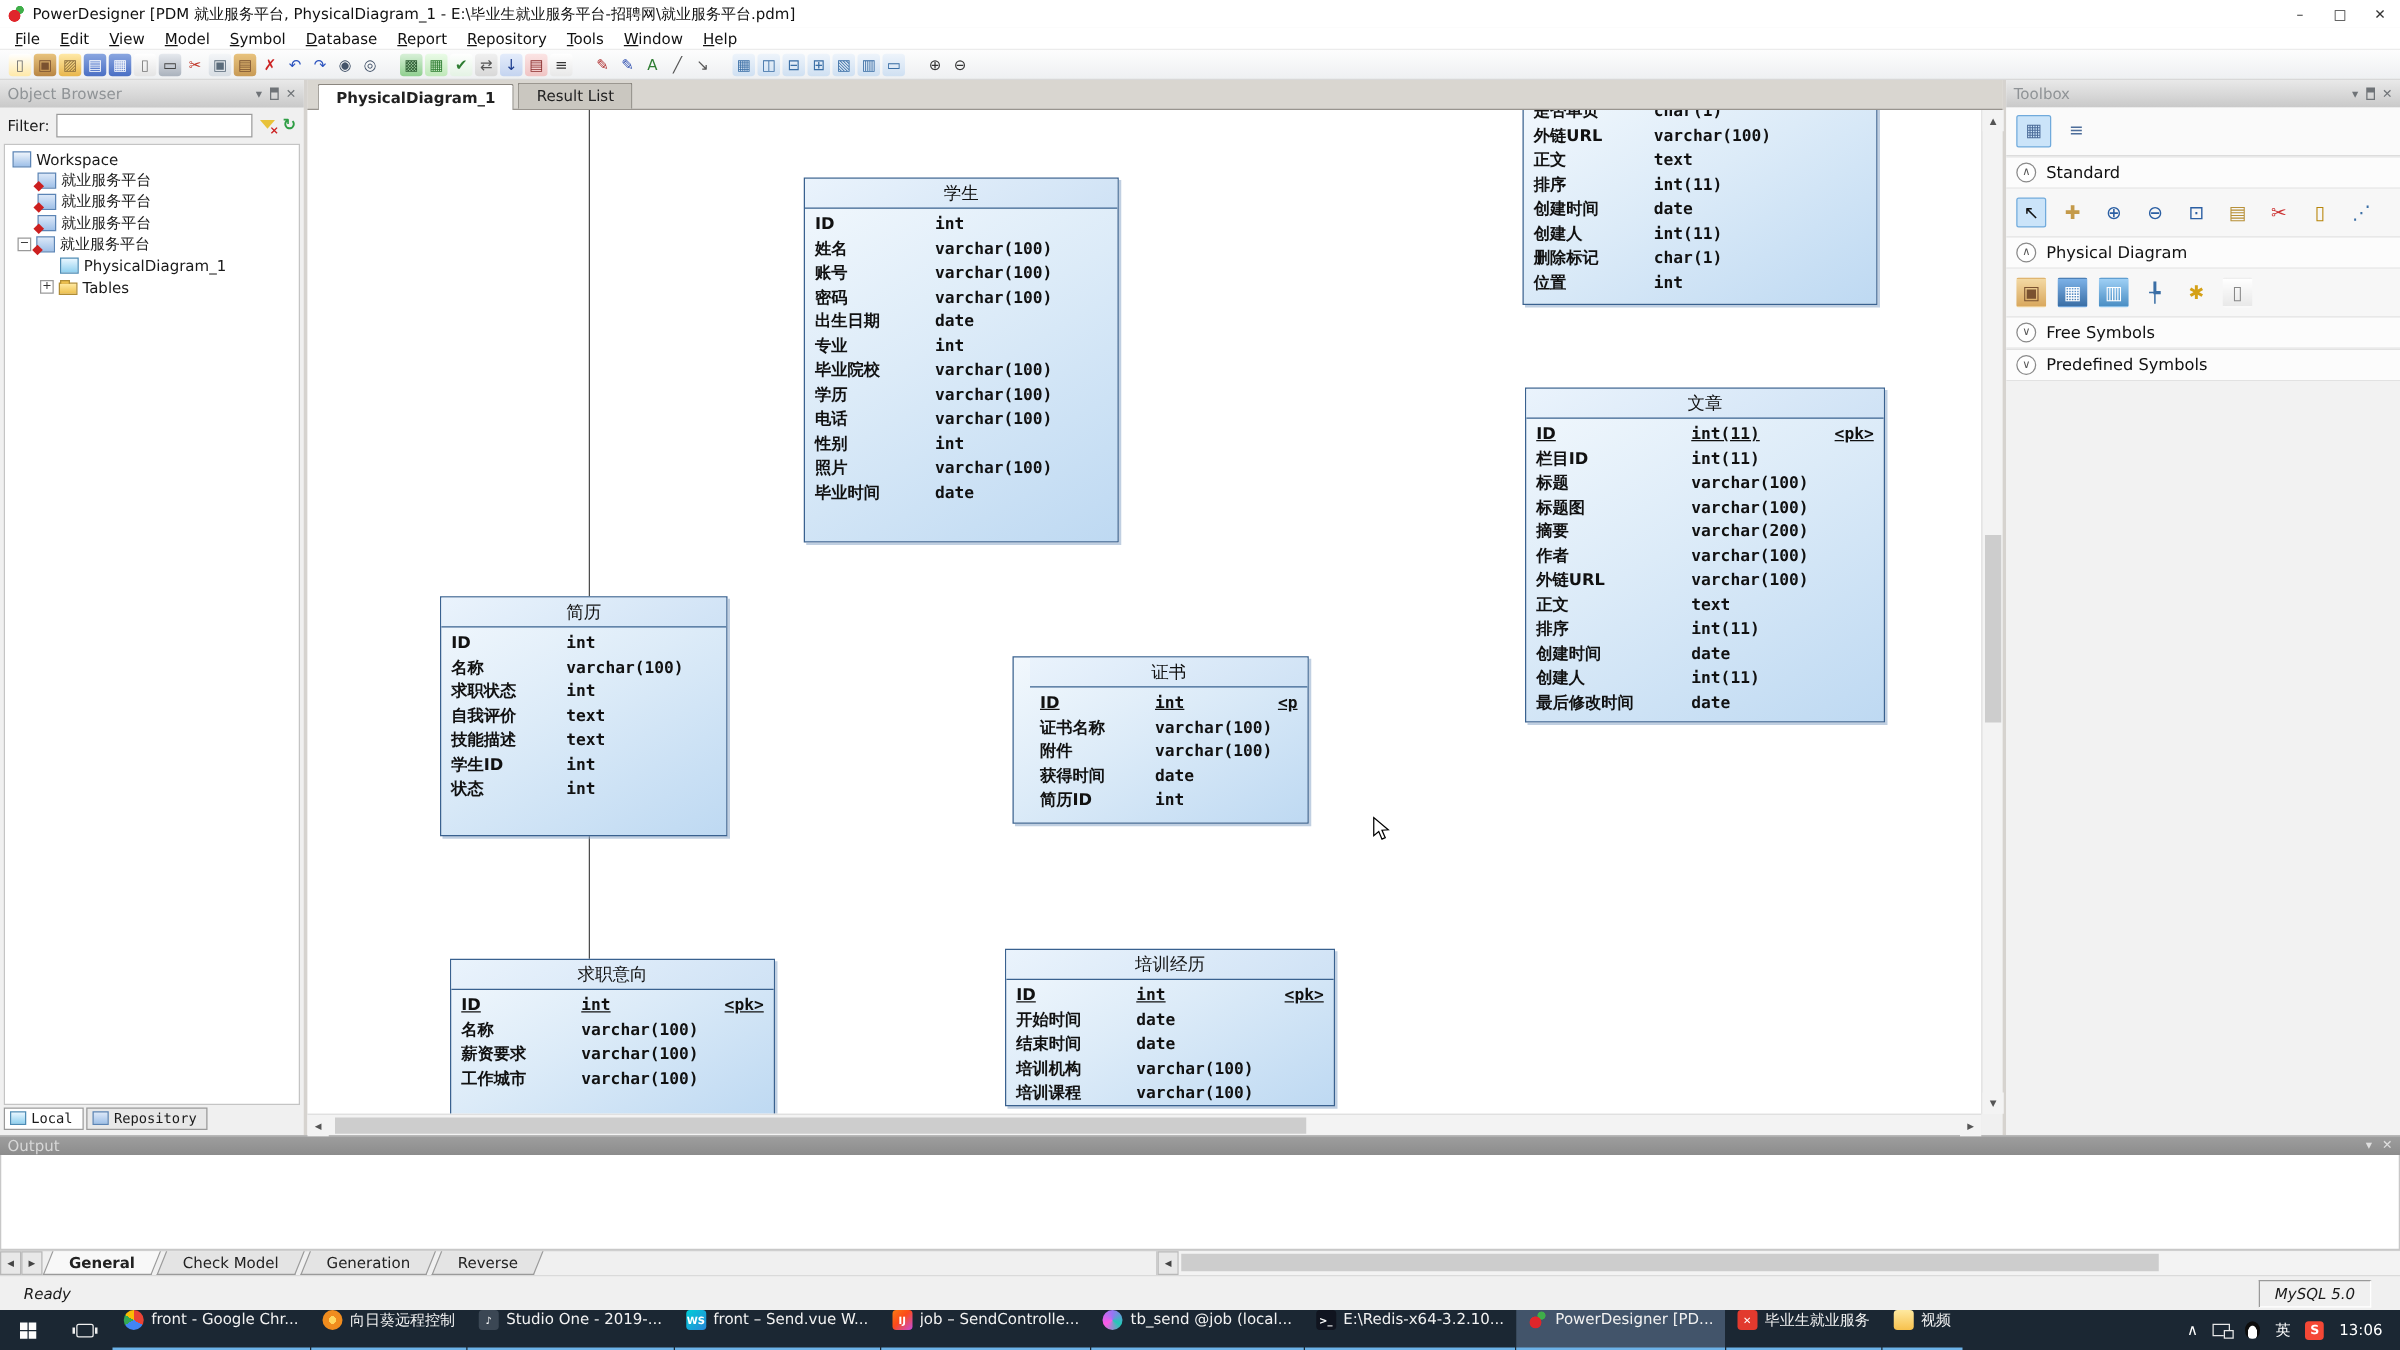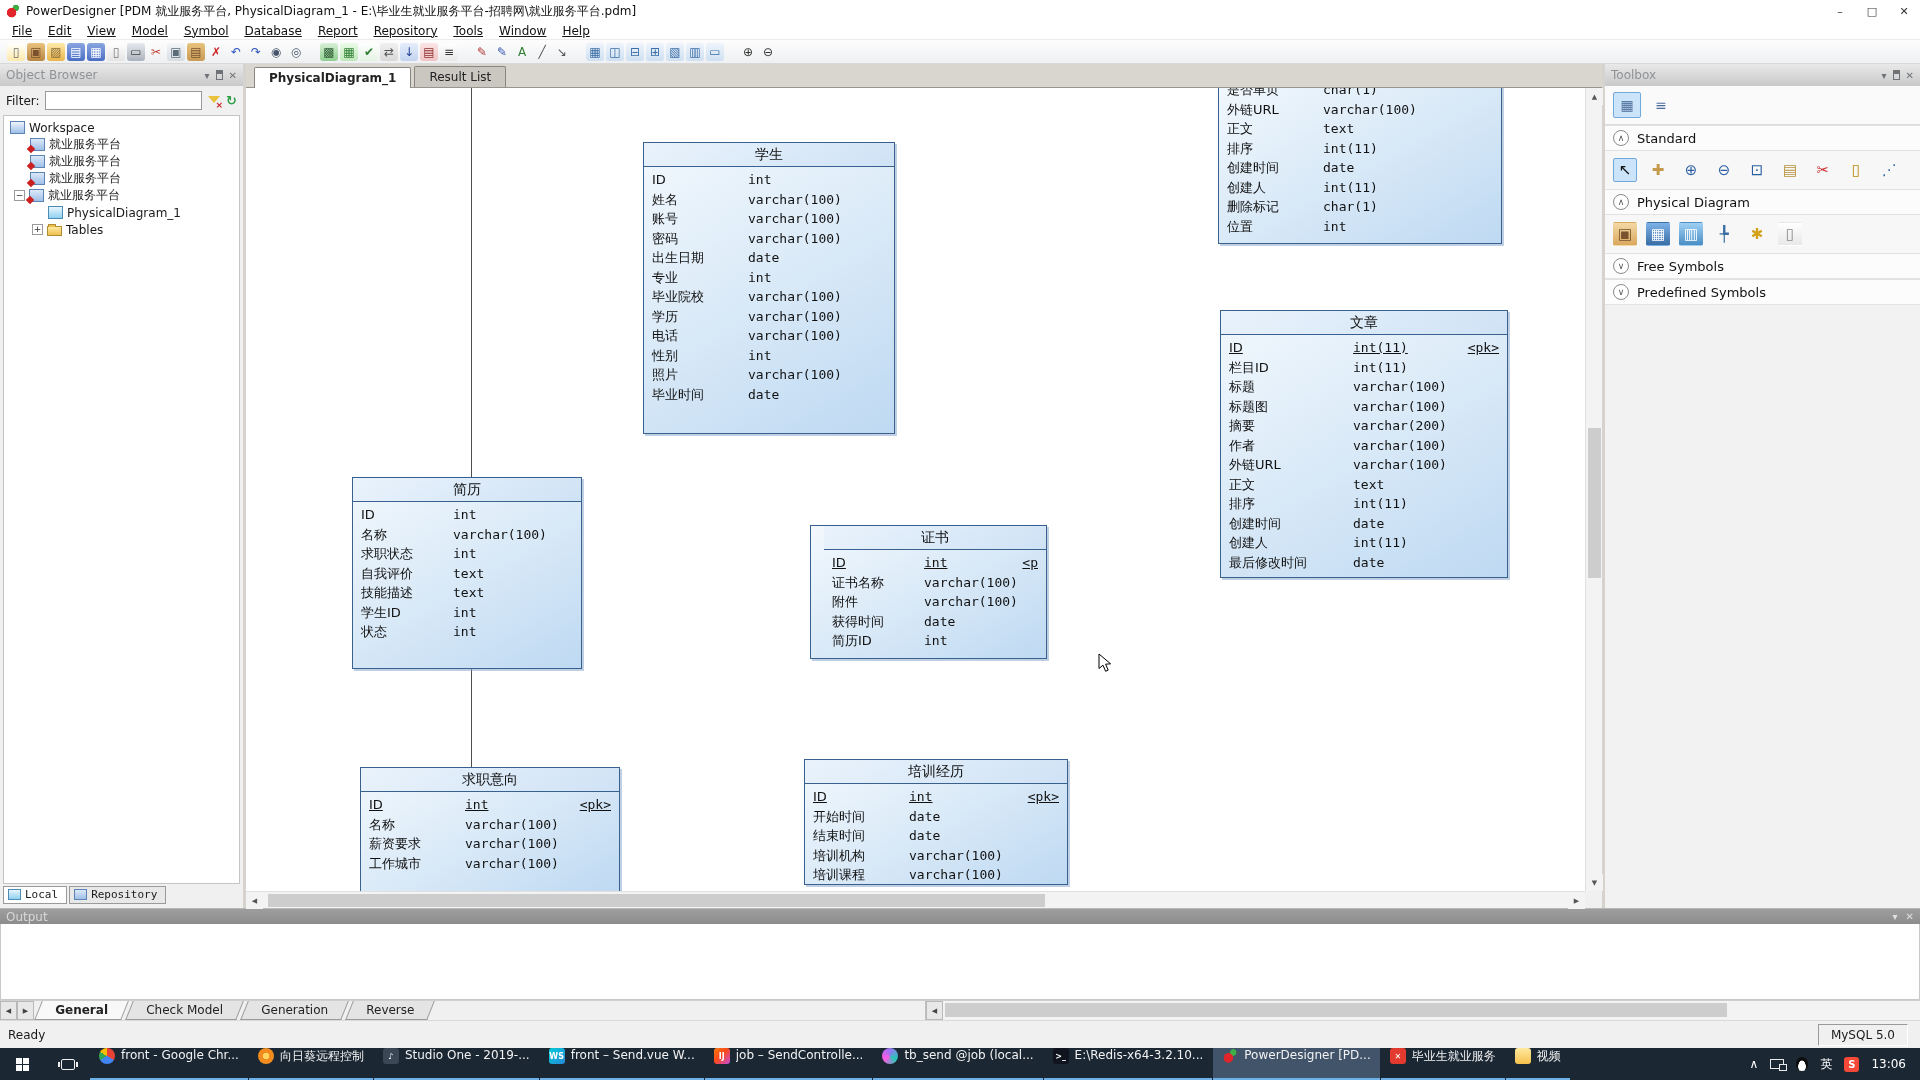--- a/index.html
+++ b/index.html
@@ -60,21 +60,21 @@
   .center { flex:1; display:flex; flex-direction:column; min-width:0; border-right:3px solid #d6d3cf; }
   .doc-tabs { height:24px; background:#d9d6d0; display:flex; align-items:flex-end; padding-left:8px; border-bottom:1px solid #98948e; flex-shrink:0; }
   .doc-tab { padding:3px 14px; font-size:12px; border:1px solid #8a867f; border-bottom:none; border-radius:2px 2px 0 0; background:#cac7c0; margin-right:3px; color:#222; }
   .doc-tab.active { background:#ffffff; font-weight:bold; position:relative; top:1px; }
   .canvas-grid { flex:1; display:grid; grid-template-columns:1fr 17px; grid-template-rows:1fr 17px; min-height:0; }
   .canvas { position:relative; background:#ffffff; overflow:hidden; }
   .connector { position:absolute; width:1px; background:#4d4d4d; }
 
   .db-table { position:absolute; border:1px solid #39618f; background:linear-gradient(150deg,#f2f8fd 0%,#dcebf8 45%,#bed9f2 100%); box-shadow:2px 2px 0 rgba(140,168,200,.55); overflow:hidden; }
   .db-title { text-align:center; font-size:14px; color:#111; padding:3px 0 2px 0; border-bottom:1px solid #39618f; background:linear-gradient(150deg,#eaf3fc,#cfe2f5); }
-  .db-rows { padding:3px 8px 0 8px; }
+  .db-rows { padding:3px 8px 0 8px;font-weight:bold; }
   .db-row { display:flex; height:19.5px; line-height:19.5px; white-space:nowrap; font-size:13px; }
   .c-name { width:var(--namew,92px); flex-shrink:0; color:#111; }
   .c-type { font-family:"DejaVu Sans Mono","Liberation Mono",monospace; font-size:13px; color:#111; }
   .c-pk { font-family:"DejaVu Sans Mono","Liberation Mono",monospace; font-size:13px; margin-left:auto; color:#111; }
   .db-row.pk .c-name, .db-row.pk .c-type, .db-row.pk .c-pk { text-decoration:underline; }
 
   .vscroll { background:#f3f3f3; border-left:1px solid #e0e0e0; position:relative; }
   .hscroll { background:#f3f3f3; border-top:1px solid #e0e0e0; position:relative; }
   .sb-btn { position:absolute; width:17px; height:17px; display:flex; align-items:center; justify-content:center; font-size:7px; color:#555; background:#f3f3f3; }
   .sb-thumb { position:absolute; background:#cdcdcd; }
@@ -100,21 +100,21 @@
   .out-bottom { height:20px; display:flex; background:#f0f0f0; border-top:1px solid #cfcfcf; }
   .out-tabs { width:925px; display:flex; align-items:stretch; }
   .nav-arrow { width:17px; display:flex; align-items:center; justify-content:center; font-size:7px; color:#444; background:#e8e8e8; border:1px solid #b8b8b8; }
   .otab { position:relative; padding:2px 16px 0 16px; font-size:12px; color:#222; transform:skewX(-22deg); border:1px solid #9a9a9a; border-top:none; background:#e4e4e4; margin-left:4px; }
   .otab > span { display:inline-block; transform:skewX(22deg); }
   .otab.active { background:#f8f8f8; font-weight:bold; }
   .out-scroll { flex:1; display:flex; align-items:stretch; border-left:1px solid #c0c0c0; }
   .out-scroll .sbh { flex:1; position:relative; background:#f3f3f3; }
 
   
-  .statusbar { height:28px; flex-shrink:0; background:#f0f0f0; border-top:1px solid #dadada; display:flex; align-items:center; padding:0 8px; font-size:12px; }
+  .statusbar { height:28px; flex-shrink:0; background:#f0f0f0; border-top:1px solid #dadada; display:flex; align-items:center; padding:0 19px; font-size:12px;font-style:italic; }
   .status-cell { margin-left:auto; margin-right:4px; border:1px solid; border-color:#9a9a9a #ffffff #ffffff #9a9a9a; padding:3px 12px; background:#f0f0f0; font-size:12px; }
 
   
   .taskbar { height:32px; flex-shrink:0; background:#1b2733; display:flex; align-items:stretch; color:#fff; }
   .tb-sys { width:45px; display:flex; align-items:center; justify-content:center; }
   .win-logo { display:grid; grid-template-columns:6px 6px; grid-template-rows:6px 6px; gap:1px; }
   .win-logo span { background:#fdfdfd; }
   .tv-icon { width:14px; height:11px; border:1px solid #f0f0f0; border-radius:2px; position:relative; }
   .tv-icon::before, .tv-icon::after { content:""; position:absolute; top:2px; width:2px; height:5px; background:#f0f0f0; }
   .tv-icon::before { left:-4px; } .tv-icon::after { right:-4px; }
@@ -141,21 +141,21 @@
     <span class="appicon"></span>
     <span class="titletext">PowerDesigner [PDM 就业服务平台, PhysicalDiagram_1 - E:\毕业生就业服务平台-招聘网\就业服务平台.pdm]</span>
     <div class="wincontrols">
       <span>–</span>
       <span>□</span>
       <span>✕</span>
     </div>
   </div>
 
   <div class="menubar">
-    <div style="display:flex;text-decoration:underline;">
+    <div style="display:flex;">
 
         <span class="menu-item">File</span>
 
         <span class="menu-item">Edit</span>
 
         <span class="menu-item">View</span>
 
         <span class="menu-item">Model</span>
 
         <span class="menu-item">Symbol</span>

